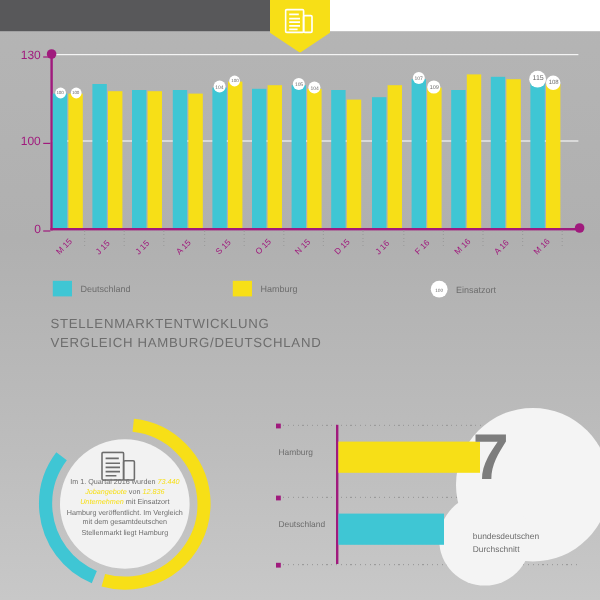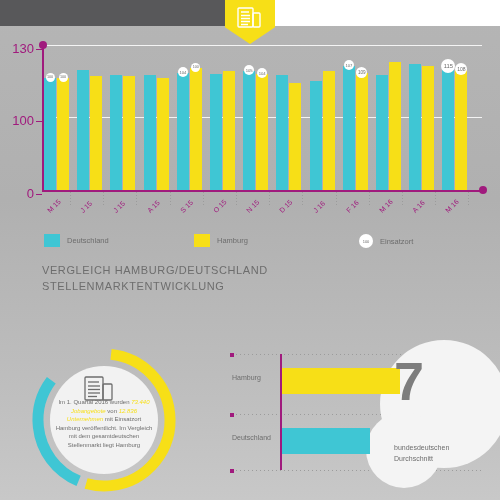--- a/index.html
+++ b/index.html
@@ -17,21 +17,21 @@
   .hdr-white{ position:absolute; left:275px; top:0; width:225px; height:26px; background:#ffffff; }
   .badge { position:absolute; left:225px; top:0; width:50px; height:44px; background:#F7DF17;
            clip-path:polygon(0 0,100% 0,100% 62%,50% 100%,0 62%); }
   .badge svg { position:absolute; left:12px; top:6px; }
 
   
   .chart { position:absolute; left:0; top:45px; width:500px; height:150px; }
   .gridline { position:absolute; left:42px; height:1px; background:#ffffff; opacity:.85; }
   .gl-130 { top:0px;  width:440px; }
   .gl-100 { top:72px; width:440px; }
-  .ylab { position:absolute; color:#A01A7D; font-size:13px; text-align:right; width:26px; }
+  .ylab { position:absolute; color:#A01A7D; font-size:10px; text-align:right; width:26px; }
   .ylab::after { content:""; position:absolute; right:-8px; top:50%; width:6px; height:1px; background:#A01A7D; }
   .yl-130 { left:8px; top:-4px; }
   .yl-100 { left:8px; top:68px; }
   .yl-0   { left:8px; top:141px; }
   .axis-v { position:absolute; left:42px; top:0px; width:2px; height:147px; background:#A01A7D; }
   .axis-h { position:absolute; left:42px; top:145px; width:442px; height:2px; background:#A01A7D; }
   .dot { position:absolute; width:8px; height:8px; border-radius:50%; background:#A01A7D; }
   .dot-top { left:39px; top:-4px; }
   .dot-end { left:479px; top:141px; }
 
@@ -237,22 +237,22 @@
         <div class="sw hh"></div>
         <span class="txt">Hamburg</span>
       </div>
       <div class="lg" style="left: 315px;">
         <div class="sw vg">100</div>
         <span class="txt">Einsatzort</span>
       </div>
     </div>
 
   <div class="title">
+    <div>STELLENMARKTENTWICKLUNG</div>
     <div>VERGLEICH HAMBURG/DEUTSCHLAND</div>
-    <div>STELLENMARKTENTWICKLUNG</div>
   </div>
 
   <div class="lower">
 
     <div class="ring-wrap">
       <svg class="ring-svg" width="160" height="160" viewBox="0 0 160 160">
         <circle cx="80" cy="80" r="66" fill="none" stroke="#F7DF17" stroke-width="11" stroke-dasharray="218 197" stroke-dashoffset="-14" transform="rotate(-96 80 80)"></circle>
         <circle cx="80" cy="80" r="66" fill="none" stroke="#3FC6D4" stroke-width="11" stroke-dasharray="120 295" stroke-dashoffset="-240" transform="rotate(-96 80 80)"></circle>
       </svg>
       <div class="ring-core"></div>

